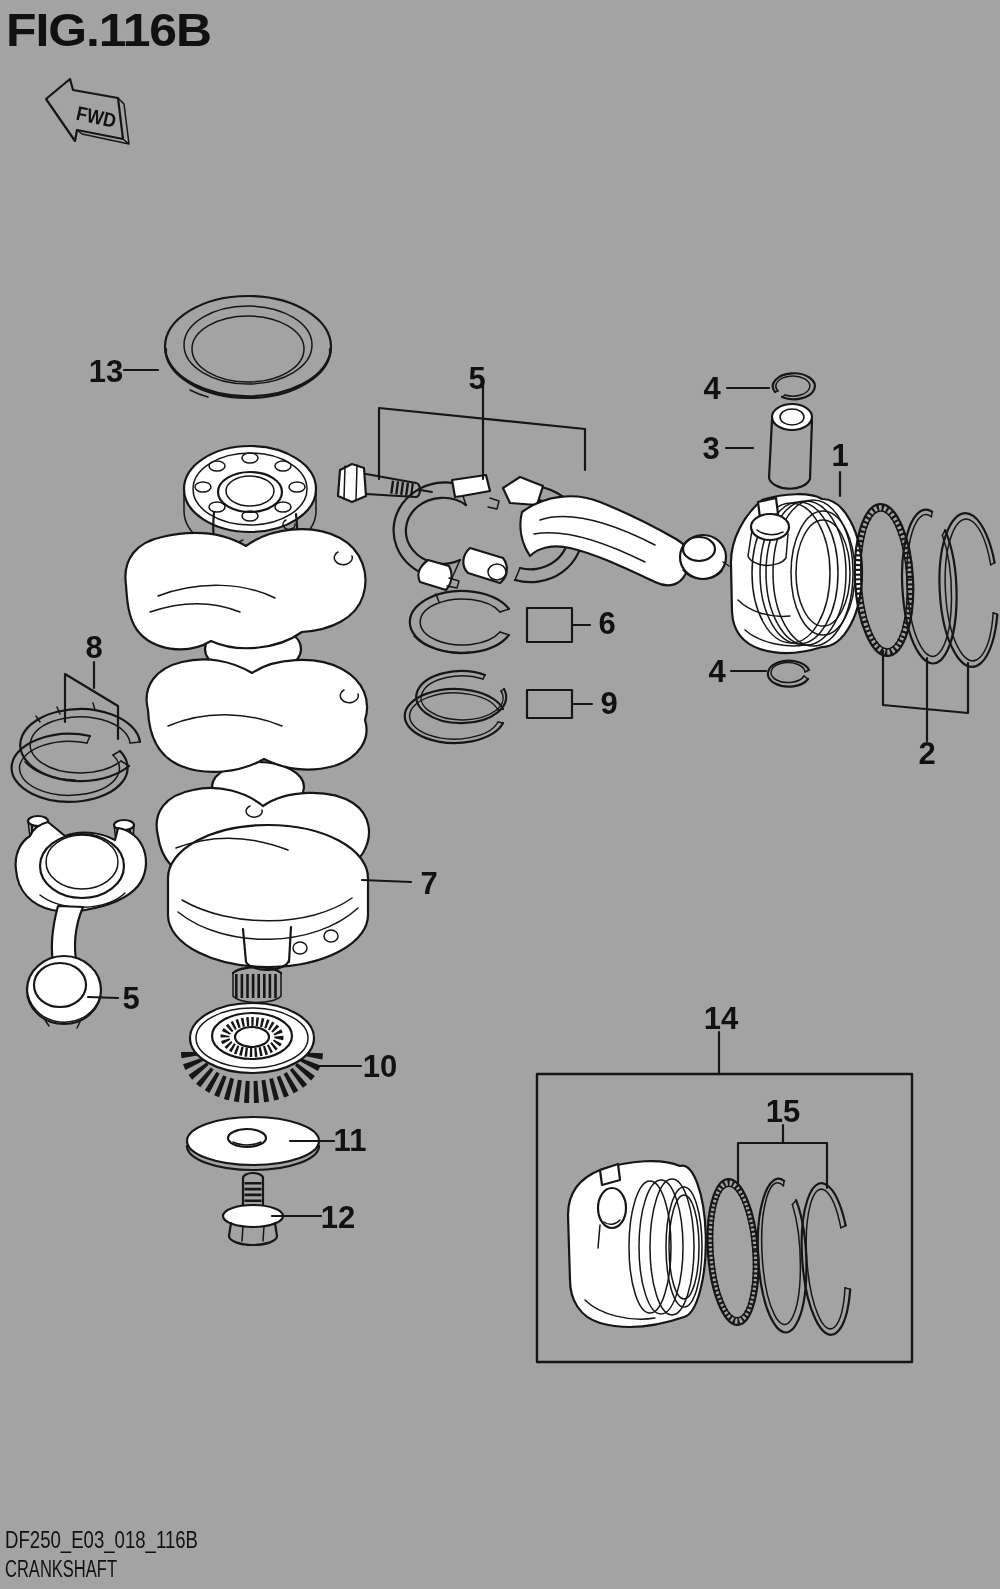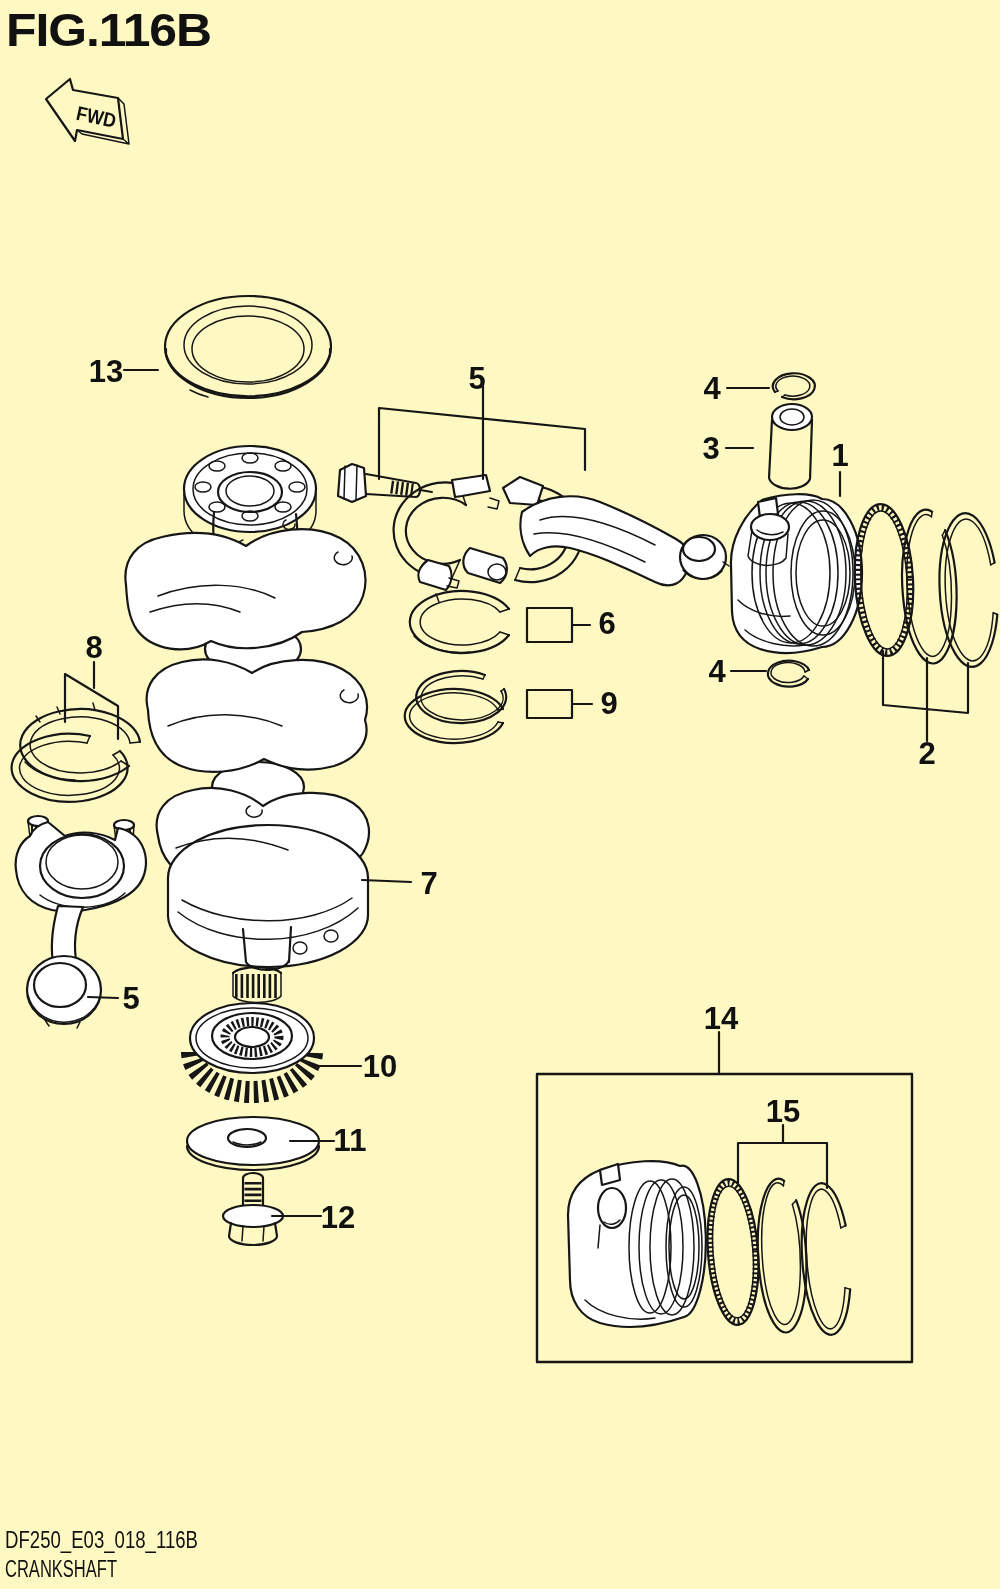--- a/index.html
+++ b/index.html
@@ -1,16 +1,16 @@
 <!DOCTYPE html>
 <html><head>
 <meta charset="utf-8">
 <style>
   html,body{margin:0;padding:0;background:#fff;}
-  .page{position:relative;width:1000px;height:1589px;background:#fef9c3;overflow:hidden;
+  .page{position:relative;width:1000px;height:1589px;background:#a3a3a3;overflow:hidden;
         font-family:"Liberation Sans",sans-serif;}
   svg{position:absolute;left:0;top:0;}
   svg .s, svg .s *{stroke:#161616;fill:none;stroke-width:2.2;stroke-linecap:round;stroke-linejoin:round;}
   svg .wf{fill:#ffffff;}
   svg .t{stroke-width:1.5;}
   svg .ld{stroke-width:1.8;}
   svg text{stroke:none !important;fill:#111111;}
   .callout{font-size:31px;font-weight:bold;text-anchor:middle;}
   .title{font-size:47px;font-weight:bold;letter-spacing:-1px;}
   .footer{font-size:23px;font-weight:normal;}

